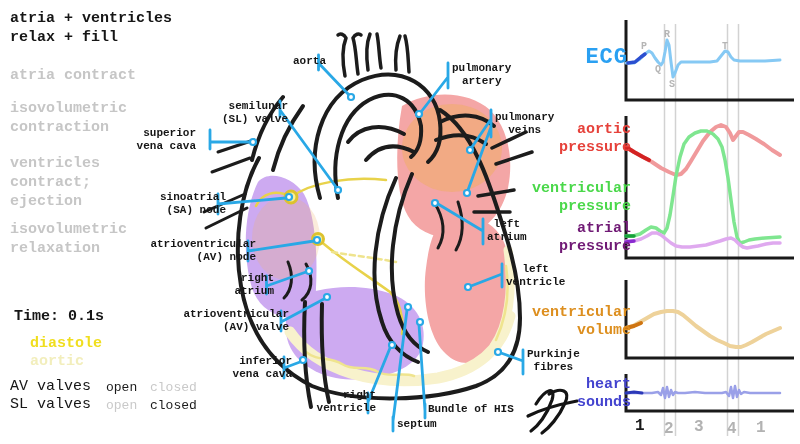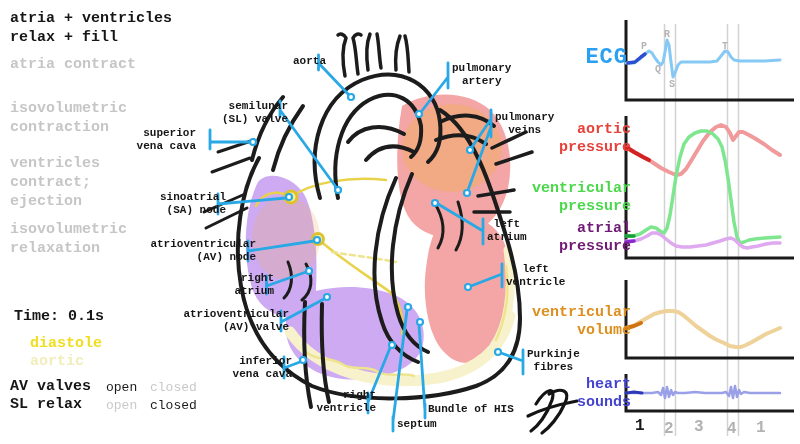--- a/index.html
+++ b/index.html
@@ -6,21 +6,21 @@
   #app{position:relative;width:800px;height:444px;background:#ffffff;overflow:hidden;
        font-family:"Liberation Mono","DejaVu Sans Mono",monospace;padding-left:11px;}
   .abs{position:absolute;}
   .ml{white-space:pre-line;}
   
   .phase{position:absolute;left:10px;font-weight:bold;font-size:15px;line-height:19px;color:#c6c6c6;letter-spacing:0;}
   .phase.active{color:#161616;}
   .timelbl{position:absolute;left:14px;font-weight:bold;font-size:15px;color:#161616;}
   .diast{position:absolute;left:30px;font-weight:bold;font-size:15px;color:#f0de1e;}
   .syst{position:absolute;left:30px;font-weight:bold;font-size:15px;color:#f2eebc;}
-  .vrow-main{position:absolute;font-weight:bold;font-size:15px;color:#161616;}
+  .vrow-main{position:absolute;font-weight:normal;font-size:15px;color:#161616;}
   .vrow-sub{position:absolute;font-weight:normal;font-size:13px;}
   .on{color:#1b1b1b;} .off{color:#c9c9c9;}
   
   .anat{position:absolute;font-weight:bold;font-size:11px;line-height:13px;color:#161616;text-align:center;}
   .anat.r{text-align:right;}
   
   .glabel{position:absolute;right:180px;text-align:right;font-weight:bold;font-size:15px;line-height:18px;}
   .ecglabel{position:absolute;right:183px;text-align:right;font-weight:bold;font-size:22px;letter-spacing:1px;color:#2aa0f2;}
   .wlabel{position:absolute;font-weight:bold;font-size:10px;color:#b5b5b5;}
   .pnum{position:absolute;font-weight:bold;font-size:16px;color:#b2b2b2;}
@@ -144,37 +144,37 @@
       <path d="M626 280 L626 358 L794 358" fill="none" stroke="#1a1a1a" stroke-width="3"></path>
       <polyline points="626,328 633,326 640,322 647,318 654,314 661,312 667,311 673,311 678,312 683,315 689,320 696,326 703,331 710,336 717,340 724,343 730,346 736,347 741,347 746,345 752,342 759,338 766,334 773,331 780,328" fill="none" stroke="#eed29a" stroke-width="4" stroke-linecap="round" stroke-linejoin="round"></polyline>
       <polyline points="626,328 634,326 641,323" fill="none" stroke="#cf7410" stroke-width="4" stroke-linecap="round" stroke-linejoin="round"></polyline>
       <path d="M626 374 L626 411 L794 411" fill="none" stroke="#1a1a1a" stroke-width="3"></path>
       <polyline points="626,393 640,393 652,393 658,392 661,395 663,388 665,398 667,387 669,397 671,390 673,395 675,392 678,393 685,393 695,392 705,393 715,393 722,393 726,392 729,396 731,387 733,398 735,386 737,397 739,390 741,394 744,392 750,393 760,393 770,393 780,393" fill="none" stroke="#9aa0e8" stroke-width="2.5" stroke-linecap="round" stroke-linejoin="round"></polyline>
       <polyline points="626,393 634,392 642,393" fill="none" stroke="#2b38b8" stroke-width="3" stroke-linecap="round" stroke-linejoin="round"></polyline>
     </svg>
 
   <div class="phase active ml abs" style="top:9px">atria + ventricles
 relax + fill</div>
-  <div class="phase ml abs" style="top:55px">atria contract</div>
+  <div class="phase ml abs" style="top:66px">atria contract</div>
   <div class="phase ml abs" style="top:99px">isovolumetric
 contraction</div>
   <div class="phase ml abs" style="top:154px">ventricles
 contract;
 ejection</div>
   <div class="phase ml abs" style="top:220px">isovolumetric
 relaxation</div>
 
   <div class="timelbl" style="top:308px">Time: 0.1s</div>
   <div class="diast" style="top:335px">diastole</div>
   <div class="syst" style="top:353px">aortic</div>
 
   <div class="vrow-main" style="left:10px;top:378px">AV valves</div>
   <span class="vrow-sub on" style="left:106px;top:380px">open</span>
   <span class="vrow-sub off" style="left:150px;top:380px">closed</span>
-  <div class="vrow-main" style="left:10px;top:396px">SL relax</div>
+  <div class="vrow-main" style="left:10px;top:396px">SL valves</div>
   <span class="vrow-sub off" style="left:106px;top:398px">open</span>
   <span class="vrow-sub on" style="left:150px;top:398px">closed</span>
 
   <div class="anat r ml" style="top:55px;right:485px">aorta</div>
   <div class="anat ml" style="top:62px;left:452px">pulmonary
 artery</div>
   <div class="anat r ml" style="top:100px;right:523px">semilunar
 (SL) valve</div>
   <div class="anat ml" style="top:111px;left:495px">pulmonary
 veins</div>

